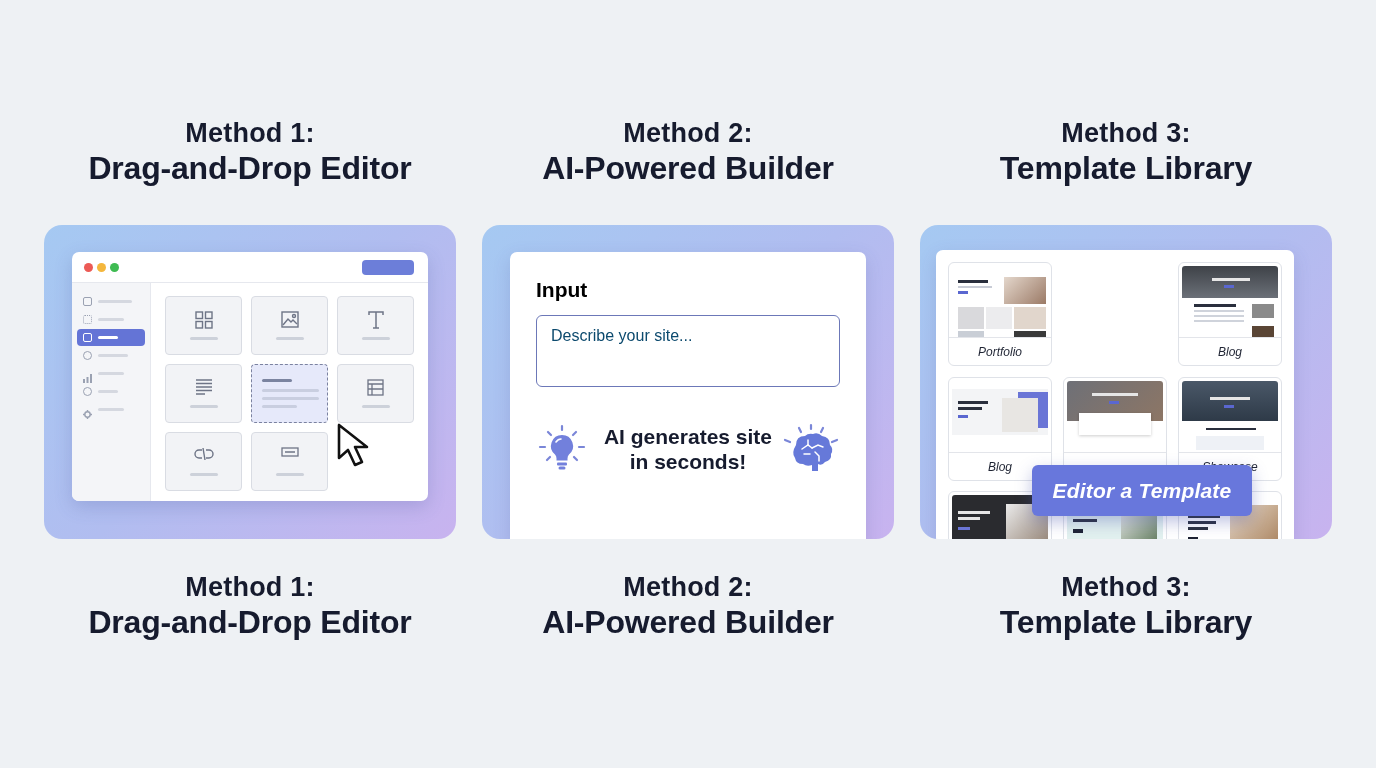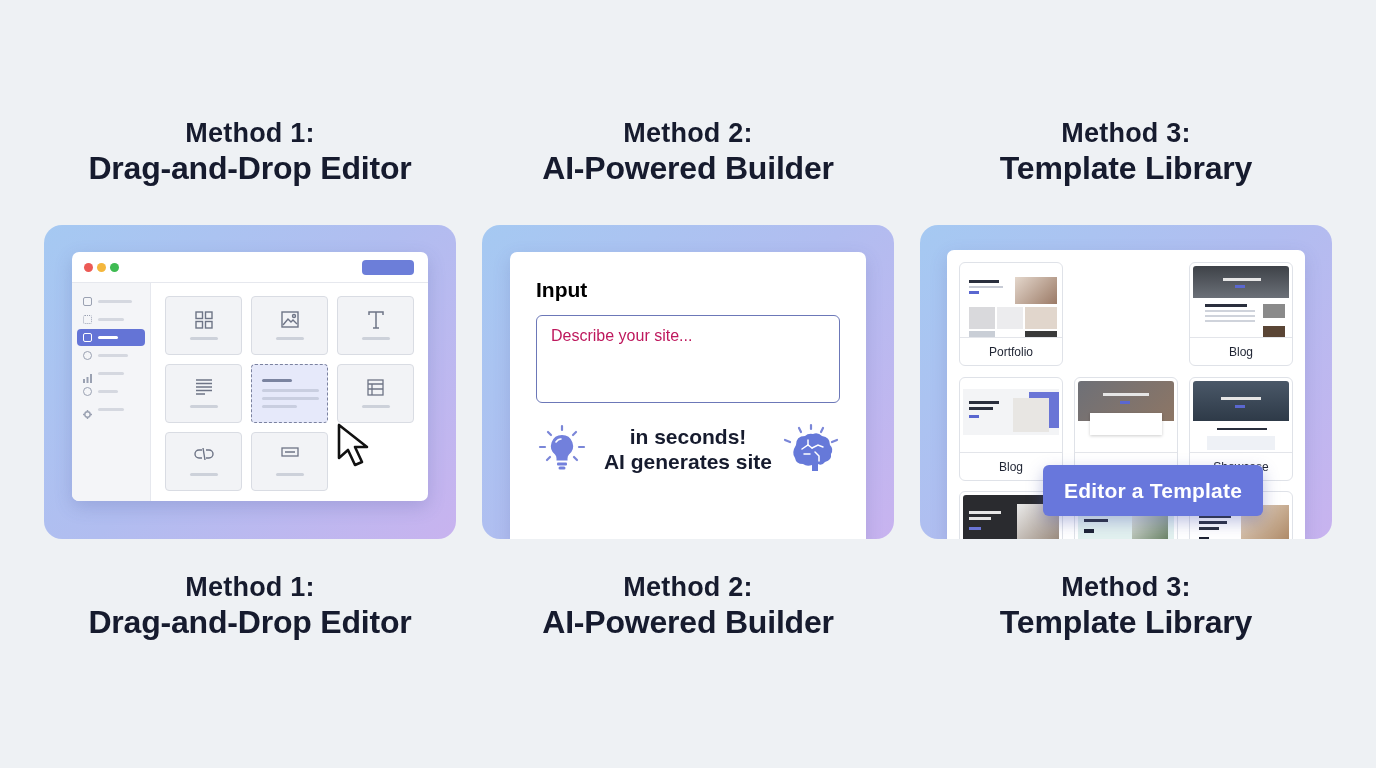--- a/index.html
+++ b/index.html
@@ -108,43 +108,44 @@
     border-radius: 7px;
     box-shadow: 0 6px 18px rgba(70,80,150,0.18);
   }
   .ai-label {
     position: absolute; left: 26px; top: 26px;
     font-size: 21px; font-weight: 700; color: #000000;
     font-family: "Liberation Sans", sans-serif;
   }
   .ai-input {
     position: absolute; left: 26px; top: 63px;
-    width: 304px; height: 88px;
+    width: 304px; height: 72px;
     border: 1.5px solid #6c78b8;
     border-radius: 6px;
     background: #ffffff;
     padding: 11px 14px;
-    font-size: 16px; color: #be185d;
+    font-size: 16px; color: #0c4a6e;
     font-family: "Liberation Sans", sans-serif;
   }
   .ai-caption {
     position: absolute; left: 86px; top: 172px; width: 184px;
     text-align: center;
     font-size: 21px; font-weight: 700; line-height: 25px; color: #161b2e;
   }
   .bulb { position: absolute; left: 28px; top: 172px; }
   .brain { position: absolute; left: 272px; top: 171px; }
 
   
   .lib-card {
-    position: absolute; left: 27px; top: 25px;
+    position: absolute; left: 16px; top: 25px;
     width: 358px; height: 300px;
     background: #ffffff;
     border-radius: 7px;
     box-shadow: 0 6px 18px rgba(70,80,150,0.18);
+    font-style: italic;
   }
   .tpl {
     position: absolute; width: 104px; height: 104px;
     border: 1px solid #dfe2e8; border-radius: 6px;
     background: #ffffff; overflow: hidden;
   }
   .tpl .thumb { position: absolute; left: 3px; top: 3px; right: 3px; height: 72px; overflow: hidden; border-radius: 3px; }
   .tpl .label {
     position: absolute; left: 0; right: 0; bottom: 0; height: 28px;
     border-top: 1px solid #e3e5ea;
@@ -324,22 +325,22 @@
         <line x1="9" y1="36" x2="12" y2="33"></line>
         <line x1="39" y1="36" x2="36" y2="33"></line>
       </g>
       <path d="M24 11 a11 11 0 0 1 7 19.5 q-1.5 1.5 -1.5 4 v2 h-11 v-2 q0 -2.5 -1.5 -4 A11 11 0 0 1 24 11 Z" fill="#7280dc"></path>
       <rect x="19" y="38.5" width="10" height="3" rx="1" fill="#7280dc"></rect>
       <rect x="20.5" y="42.5" width="7" height="3" rx="1.5" fill="#7280dc"></rect>
       <path d="M18 18 q2 -3 5 -3" stroke="#ffffff" stroke-width="1.6" fill="none" stroke-linecap="round"></path>
     </svg>
 
     <div class="ai-caption">
+      <span style="display:block;">AI generates site</span>
       <span style="display:block;">in seconds!</span>
-      <span style="display:block;">AI generates site</span>
     </div>
 
     <svg class="brain" width="58" height="50" viewBox="0 0 58 50">
       <g stroke="#7a86d8" stroke-width="2.2" stroke-linecap="round">
         <line x1="29" y1="2" x2="29" y2="6"></line>
         <line x1="17" y1="5" x2="19" y2="9"></line>
         <line x1="41" y1="5" x2="39" y2="9"></line>
         <line x1="3" y1="17" x2="8" y2="19"></line>
         <line x1="55" y1="17" x2="50" y2="19"></line>
       </g>

